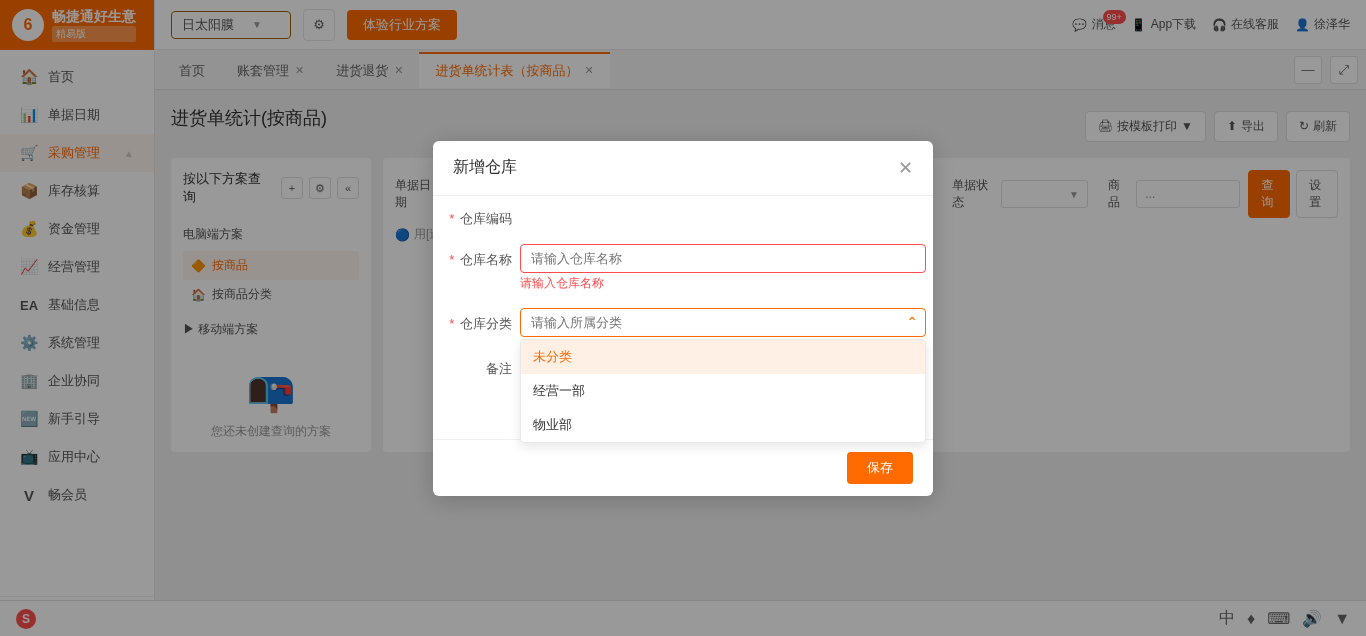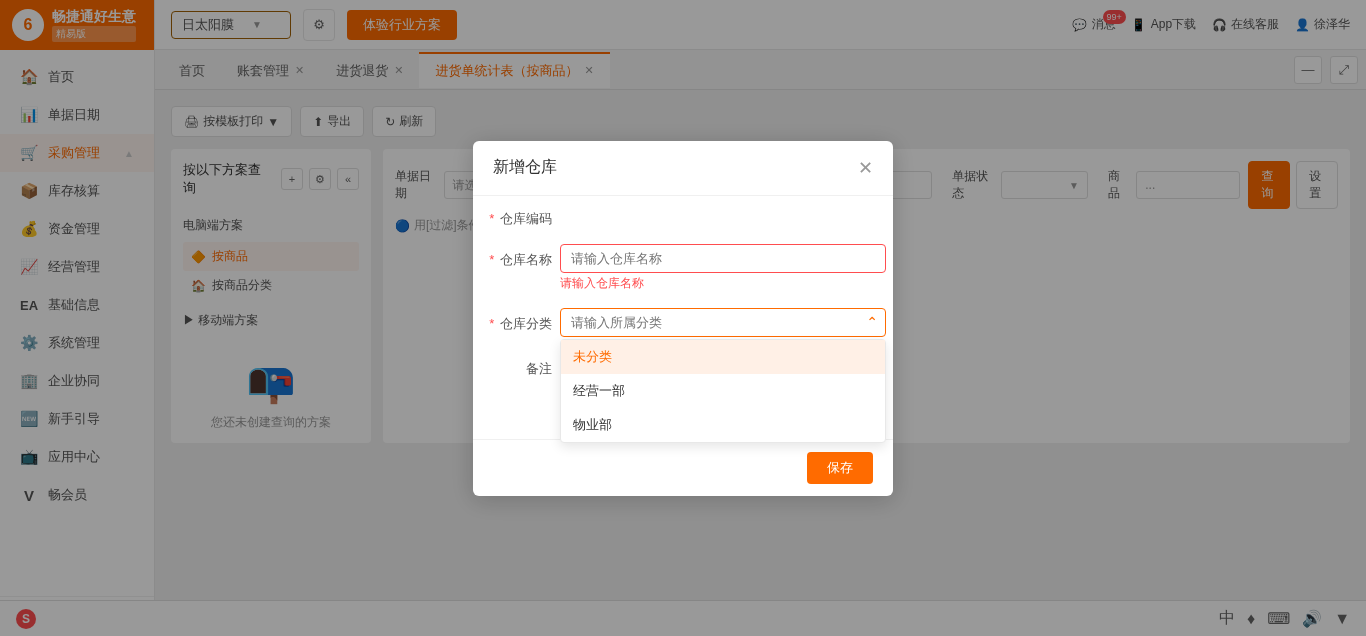--- a/index.html
+++ b/index.html
@@ -109,21 +109,21 @@
     .fi-btn { width: 22px; height: 22px; border: 1px solid #e0e0e0; border-radius: 3px; display: flex; align-items: center; justify-content: center; cursor: pointer; color: #666; font-size: 11px; }
     .main-panel { flex: 1; background: #fff; border-radius: 4px; padding: 12px; }
 
     
     .overlay {
       position: fixed; top: 0; left: 0; width: 100%; height: 100%;
       background: rgba(0,0,0,0.4); z-index: 100;
       display: flex; align-items: center; justify-content: center;
     }
     .modal {
-      background: #fff; border-radius: 6px; width: 420px;
+      background: #fff; border-radius: 6px; width: 500px;
       box-shadow: 0 4px 24px rgba(0,0,0,0.2); position: relative;
     }
     .modal-header {
       display: flex; align-items: center; justify-content: space-between;
       padding: 16px 20px; border-bottom: 1px solid #f0f0f0;
     }
     .modal-title { font-size: 16px; color: #333; font-weight: 500; }
     .modal-close { cursor: pointer; color: #999; font-size: 18px; }
     .modal-body { padding: 7px; }
     .form-row { display: flex; align-items: flex-start; margin-bottom: 16px; }
@@ -298,20 +298,21 @@
       <span class="tab-close">✕</span>
     </div>
     <div class="tab-bar-right">
       <div class="tab-bar-icon">—</div>
       <div class="tab-bar-icon">⤢</div>
     </div>
   </div>
 
   <div class="page-content">
     <div class="page-header-row">
+      <h2 class="page-title">进货单统计(按商品)</h2>
       <div style="display:flex;gap:8px;align-items:center;">
         <div class="toolbar-btn">
           <span>🖨</span>
           <span>按模板打印</span>
           <span>▼</span>
         </div>
         <div class="toolbar-btn">
           <span>⬆</span>
           <span>导出</span>
         </div>

